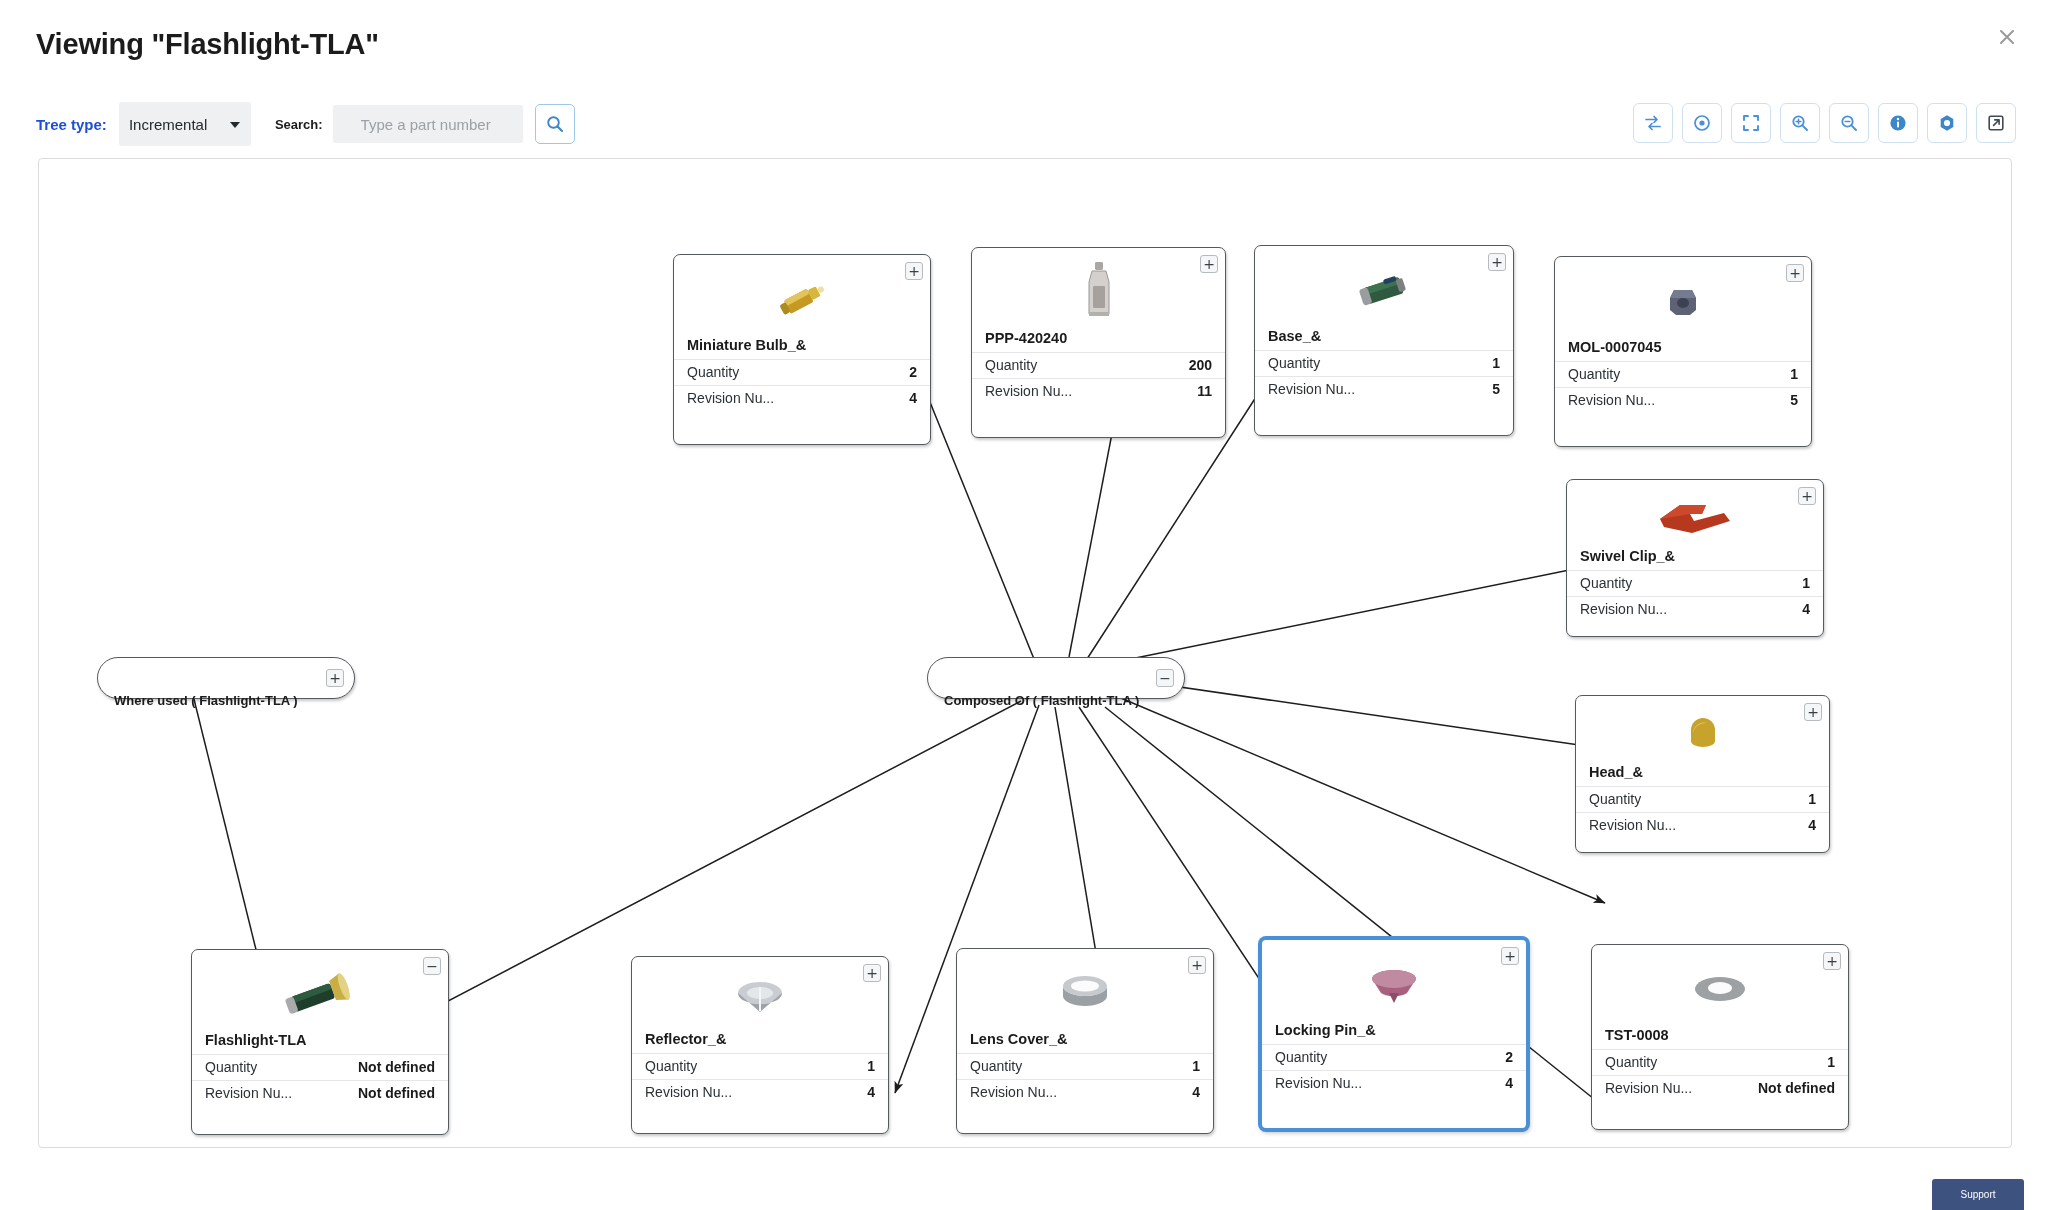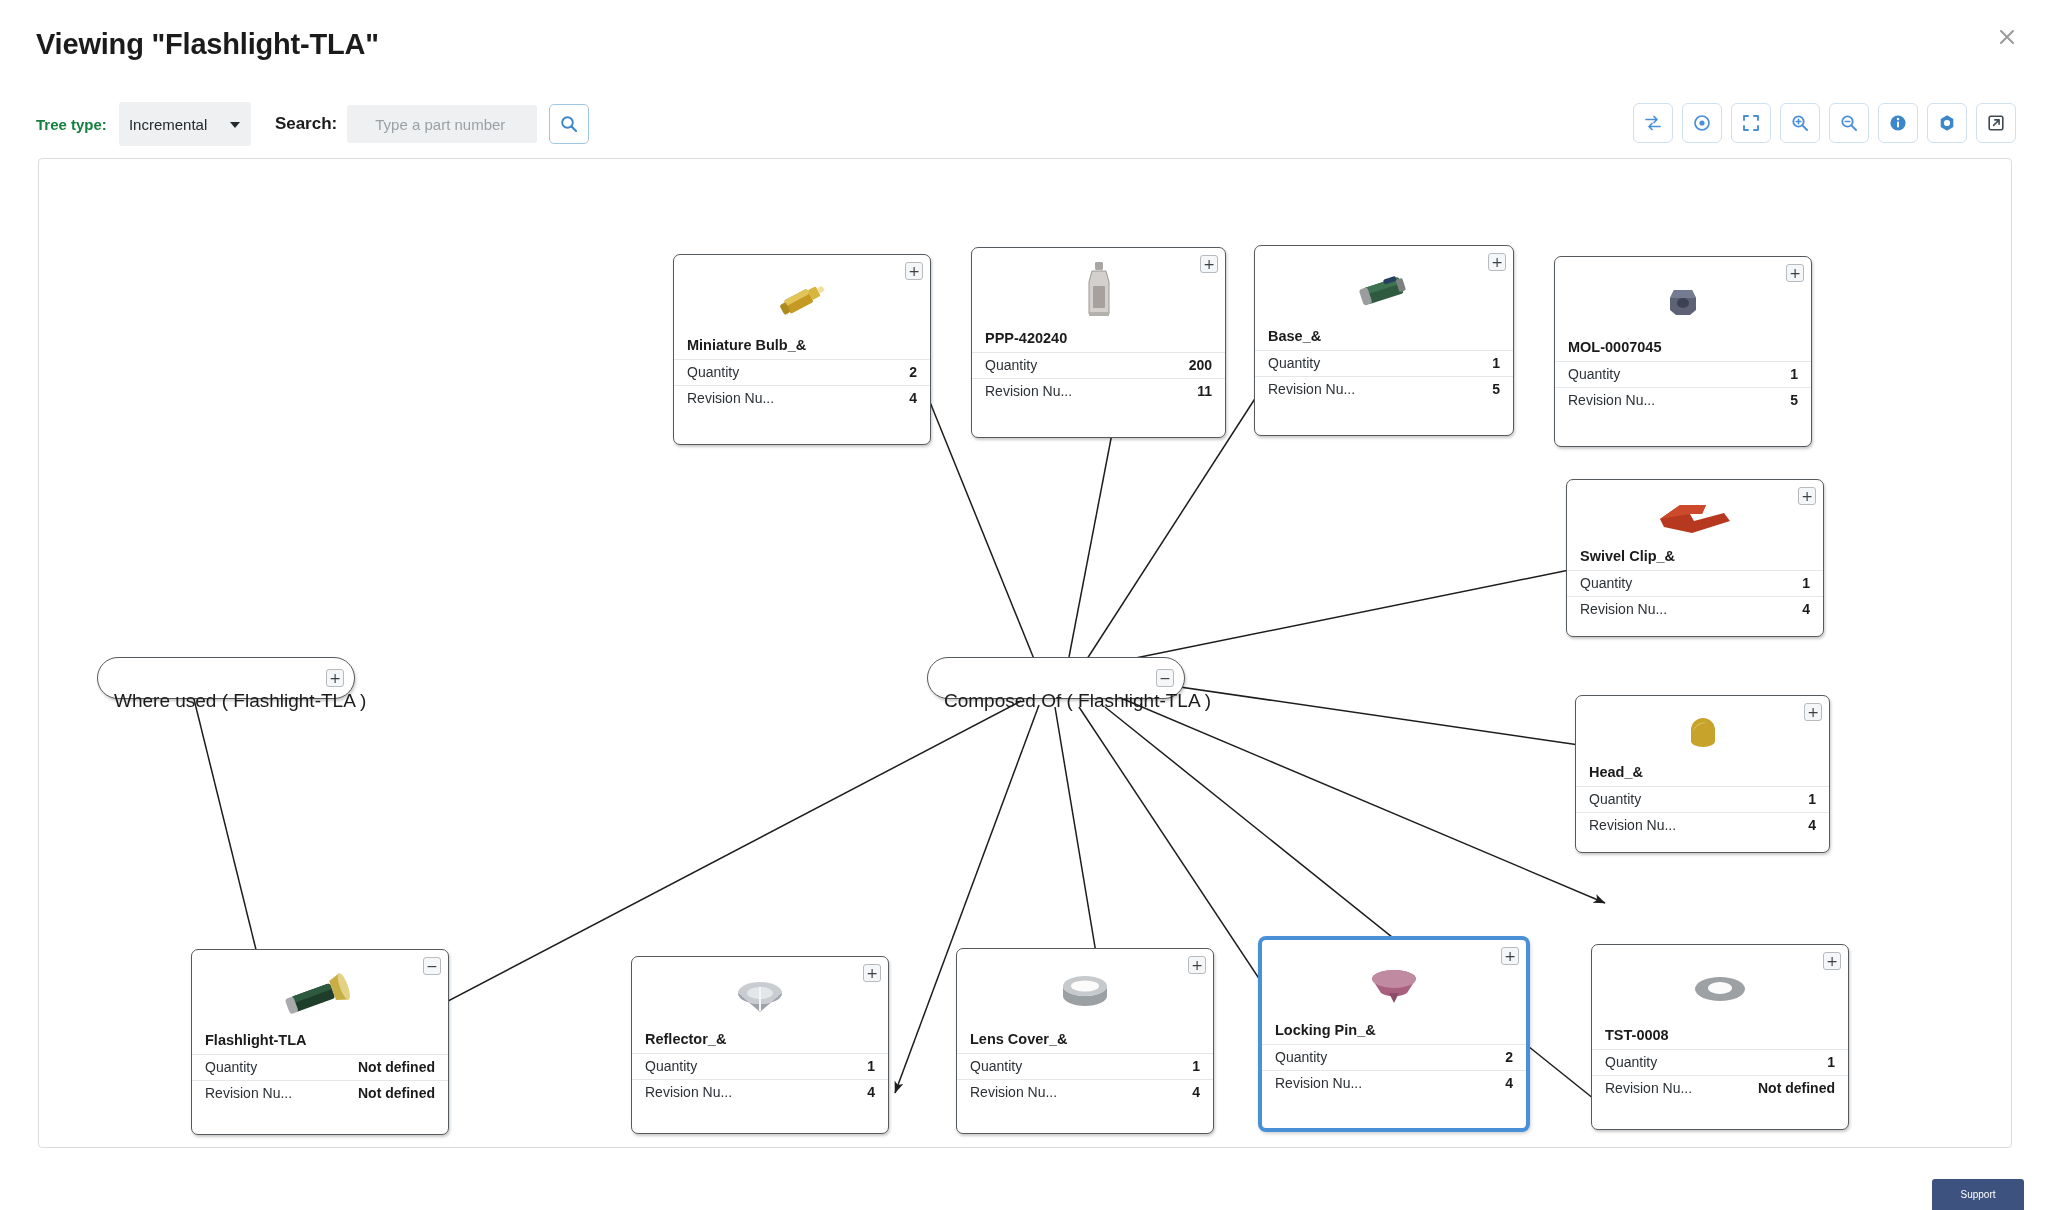--- a/index.html
+++ b/index.html
@@ -42,21 +42,21 @@
   .controls {
     position: absolute;
     left: 36px; top: 103px;
     display: flex; align-items: center;
     gap: 0;
     height: 42px;
   }
   .ctl-label {
     font-size: 15px;
     font-weight: bold;
-    color: #15803d;
+    color: #1d4ed8;
     white-space: nowrap;
   }
   .tree-select {
     margin-left: 12px;
     width: 132px; height: 44px;
     background: #eef0f2;
     border: none;
     border-radius: 3px;
     display: flex; align-items: center;
     padding: 0 10px;
@@ -71,21 +71,21 @@
     position: absolute;
     right: 11px; top: 50%;
     margin-top: -2px;
     width: 0; height: 0;
     border-left: 5px solid transparent;
     border-right: 5px solid transparent;
     border-top: 6px solid #24292e;
   }
   .search-label {
     margin-left: 24px;
-    font-size: 17px; font-weight: bold; color: #1b1b1b;
+    font-size: 13px; font-weight: bold; color: #1b1b1b;
   }
   .search-input {
     margin-left: 10px;
     width: 190px; height: 38px;
     background: #eef0f2;
     border: none; border-radius: 3px;
     padding: 0 28px;
     font-size: 15px;
     color: #24292e;
     font-family: "Liberation Sans", sans-serif;
@@ -185,22 +185,22 @@
     position: absolute;
     background: #ffffff;
     border: 1.5px solid #555a5e;
     border-radius: 22px;
     box-shadow: 1px 2px 3px rgba(0,0,0,0.22);
     display: flex; align-items: center;
     padding: 0 16px;
     height: 42px;
   }
   .pill-label {
-    font-size: 19px;
-    font-weight: normal;
+    font-size: 13px;
+    font-weight: bold;
     color: #1b1b1b;
     white-space: nowrap;
     margin-top: 45px;
   }
   .pill .node-toggle { right: 10px; top: 50%; margin-top: -9px; }
 
   
   .support-btn {
     position: absolute;
     right: 24px; bottom: 0px;

